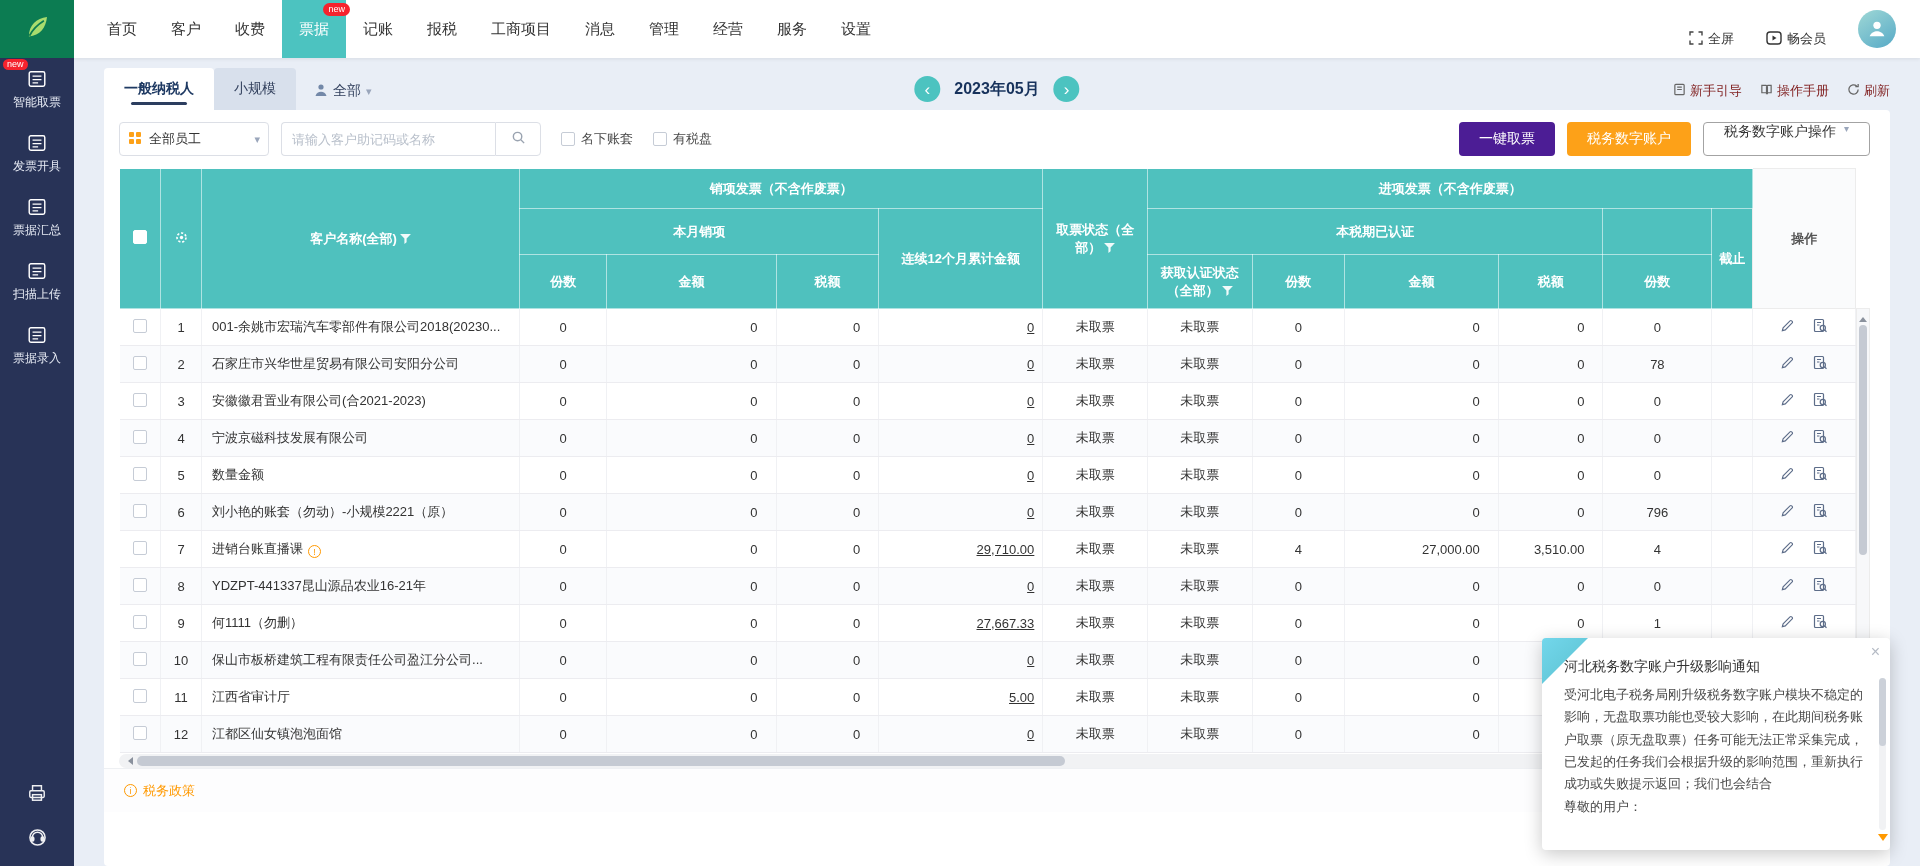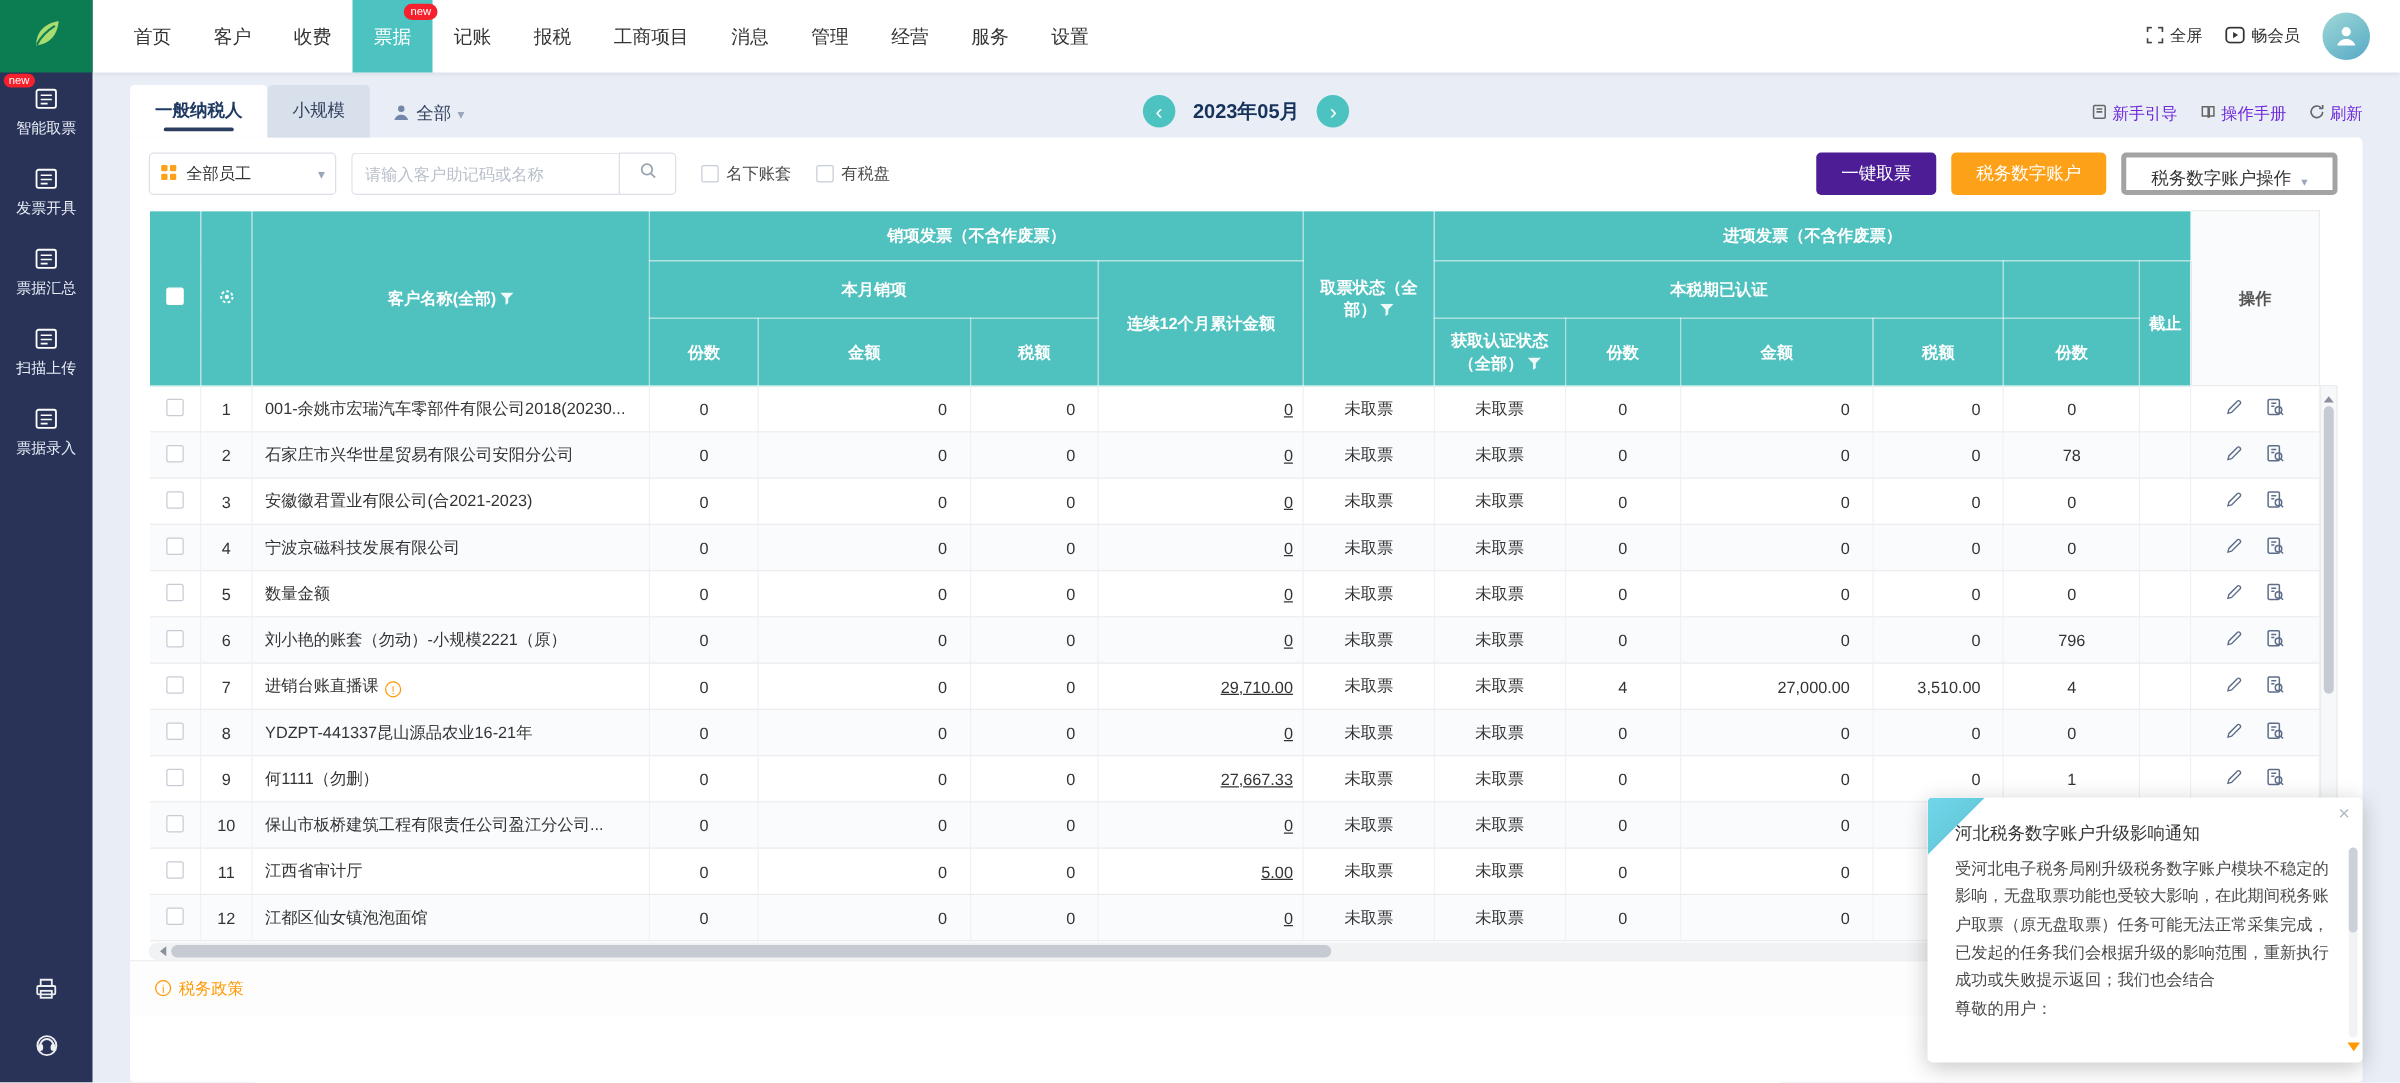--- a/index.html
+++ b/index.html
@@ -14,53 +14,53 @@
   .side-icon svg { display:block; }
   .side-bottom { margin-top:auto; padding:0 0 14px; display:flex; flex-direction:column; align-items:center; gap:20px; }
   .side-tool { cursor:pointer; opacity:.92; }
 
   
   .main { flex:1; display:flex; flex-direction:column; min-width:0; }
   .topnav { height:58px; background:#fff; display:flex; align-items:center; padding:0 24px 0 16px; box-shadow:0 1px 4px rgba(0,0,0,.08); position:relative; z-index:4; }
   .nav-item { padding:0 17px; height:100%; display:flex; align-items:center; font-size:15px; color:#333; cursor:pointer; position:relative; }
   .nav-item.active { background:#4cc3c0; color:#fff; }
   .nav-badge { position:absolute; top:3px; right:-4px; background:#f5222d; color:#fff; font-size:9px; line-height:1.25; padding:1px 5px; border-radius:7px; }
-  .nav-right { margin-left:auto; display:flex; align-items:center; gap:18px; }
+  .nav-right { margin-left:auto; display:flex; align-items:flex-end; gap:32px; }
   .nav-util { display:flex; align-items:center; gap:5px; font-size:13px; color:#333; cursor:pointer; }
   .avatar { width:38px; height:38px; border-radius:50%; background:linear-gradient(145deg,#9fd8d6,#56a9c6); display:flex; align-items:center; justify-content:center; cursor:pointer; }
 
   
   .content { flex:1; padding:10px 30px 0; display:flex; flex-direction:column; min-height:0; }
   .toolbar { display:flex; align-items:flex-end; position:relative; height:42px; }
   .tab { height:42px; padding:0 20px; display:flex; align-items:center; font-size:14px; color:#33415e; background:#d8e0ec; border-radius:4px 4px 0 0; cursor:pointer; position:relative; }
   .tab.active { background:#fff; color:#1f3a63; font-weight:bold; }
   .tab.active::after { content:""; position:absolute; left:50%; transform:translateX(-50%); bottom:5px; width:56px; height:3px; background:#2c3e5f; border-radius:2px; }
   .region { display:flex; align-items:center; gap:5px; margin:0 0 10px 18px; font-size:14px; color:#33415e; cursor:pointer; }
   .caret { color:#9aa6bb; font-size:11px; }
   .datenav { position:absolute; left:50%; bottom:8px; transform:translateX(-50%); display:flex; align-items:center; gap:14px; }
   .date-btn { width:26px; height:26px; border-radius:50%; background:#4cc3c0; color:#fff; font-size:17px; display:flex; align-items:center; justify-content:center; cursor:pointer; line-height:1; }
   .period { font-size:16px; color:#17325c; font-weight:bold; }
   .toolbar-links { margin-left:auto; display:flex; align-items:center; gap:18px; padding-bottom:10px; }
-  .tb-link { display:flex; align-items:center; gap:4px; font-size:13px; color:#6d28d9; cursor:pointer; }
+  .tb-link { display:flex; align-items:center; gap:4px; font-size:13px; color:#7f1d1d; cursor:pointer; }
 
   
   .panel { background:#fff; border-radius:0 4px 4px 4px; flex:1; display:flex; flex-direction:column; min-height:0; }
   .filterbar { display:flex; align-items:center; padding:12px 20px 12px 15px; gap:0; }
   .select { width:150px; height:34px; border:1px solid #dcdfe6; border-radius:4px; display:flex; align-items:center; padding:0 8px; gap:7px; font-size:13px; color:#333; cursor:pointer; }
   .select .caret { margin-left:auto; }
   .search-input { margin-left:12px; width:214px; height:34px; border:1px solid #dcdfe6; border-right:none; border-radius:4px 0 0 4px; padding:0 10px; font-size:13px; color:#333; outline:none; font-family:inherit; }
   .search-input::placeholder { color:#b9c0cb; }
   .search-btn { width:46px; height:34px; border:1px solid #dcdfe6; border-radius:0 4px 4px 0; background:#fff; display:flex; align-items:center; justify-content:center; cursor:pointer; }
   .chk { display:flex; align-items:center; gap:6px; margin-left:20px; font-size:13px; color:#4a4a4a; cursor:pointer;justify-content:flex-end; }
   .box { width:14px; height:14px; border:1px solid #c6ccd6; border-radius:2px; background:#fff; }
   .filter-btns { margin-left:auto; display:flex; gap:12px; }
   .btn { height:34px; border-radius:4px; border:none; font-size:14px; padding:0 20px; cursor:pointer; font-family:inherit; }
   .btn-red { background:#4c1d95; color:#fff; }
   .btn-orange { background:#fda118; color:#fff; }
-  .btn-plain { background:#fff; color:#333; border:4px solid #a3a3a3; display:flex; align-items:flex-end; gap:8px; }
+  .btn-plain { background:#fff; color:#333; border:1px solid #a3a3a3; display:flex; align-items:flex-start; gap:8px; }
   .btn-plain .caret { font-size:10px; }
 
   
   .tablewrap { position:relative; margin:0 20px 0 15px; }
   table { width:calc(100% - 14px); border-collapse:collapse; table-layout:fixed; }
   thead th { background:#4fc1be; color:#fff; font-size:13px; font-weight:bold; border:1px solid rgba(255,255,255,.55); padding:2px 4px; }
   thead tr:nth-child(1) th { height:40px; }
   thead tr:nth-child(2) th { height:46px; }
   thead tr:nth-child(3) th { height:54px; }
   th.ops-h { background:#fafbfc; color:#555; border:1px solid #ececec; font-weight:bold; }

